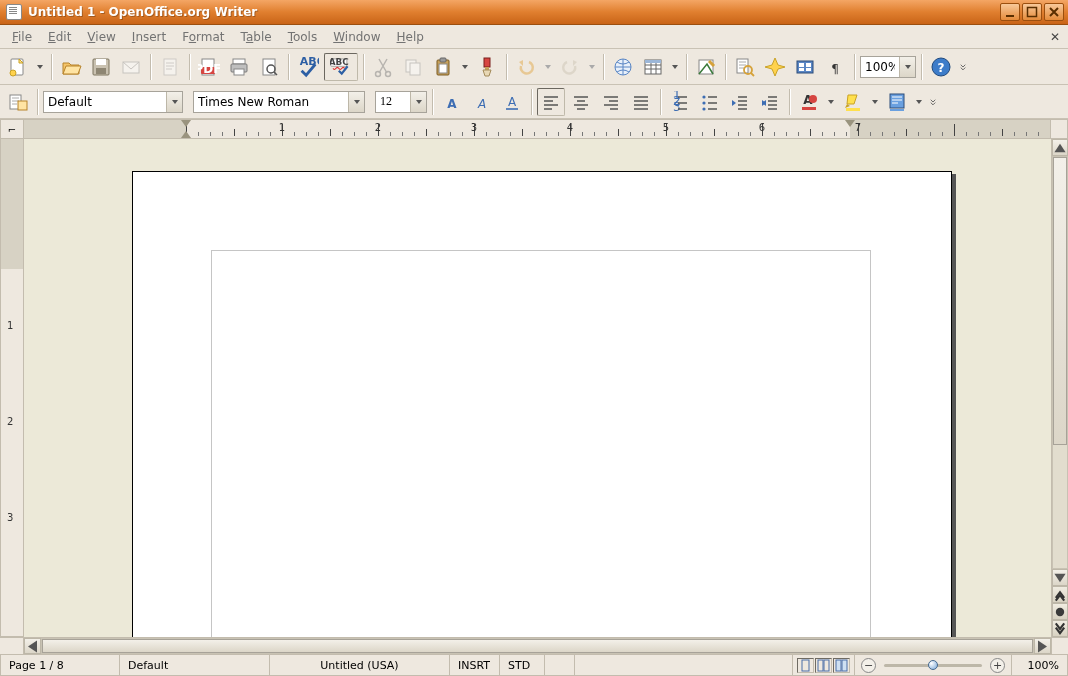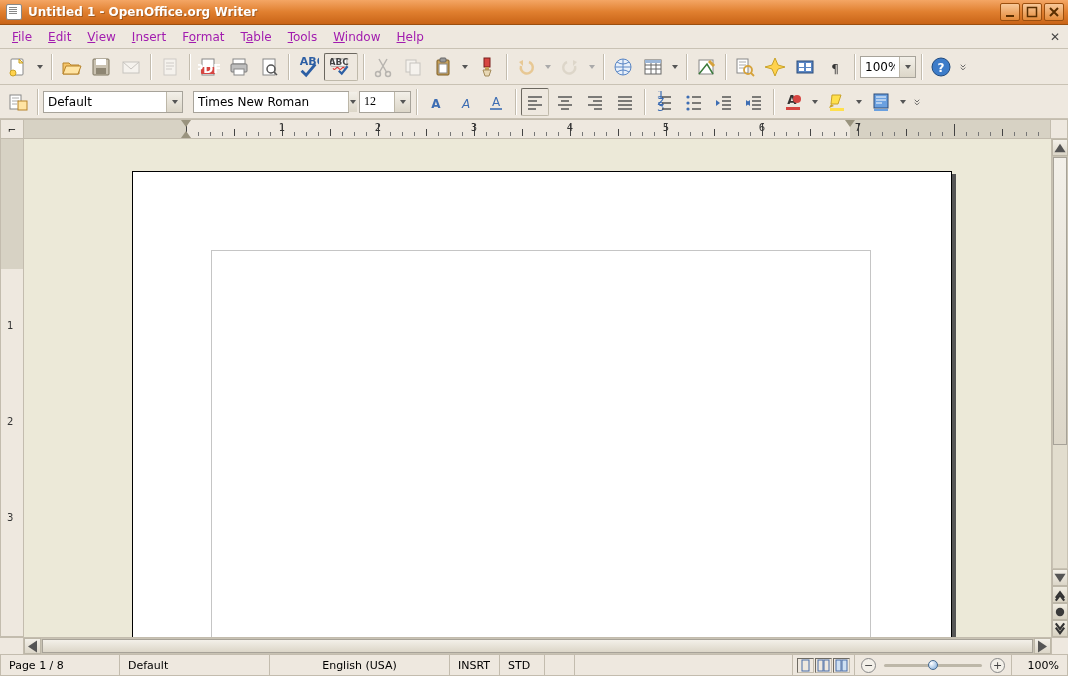--- a/index.html
+++ b/index.html
@@ -8,21 +8,21 @@
 
 .titlebar { height:25px; background:linear-gradient(to bottom,#f4a665 0%,#e07f2f 50%,#c96417 100%); display:flex; align-items:center; color:#fff; font-weight:bold; padding:0 4px; border-bottom:1px solid #9b4f0f; }
 .titlebar .app-icon { width:16px; height:16px; margin:0 6px 0 2px; background:#fff; border:1px solid #888; border-radius:2px; position:relative; }
 .titlebar .app-icon:before{content:"";position:absolute;top:2px;left:2px;width:8px;height:1px;background:#888;box-shadow:0 2px 0 #888,0 4px 0 #888,0 6px 0 #888;}
 .titlebar .title { flex:1; text-align:left; text-shadow:1px 1px 0 rgba(0,0,0,.25);}
 .titlebar .winbtn { width:20px; height:18px; margin-left:2px; background:linear-gradient(#f8c89a,#e58b3a); border:1px solid #9b4f0f; border-radius:2px; display:flex; align-items:center; justify-content:center; color:#5a2e00;}
 .titlebar .winbtn svg { width:14px; height:14px; }
 
 
 .menubar { height:24px; background:#eee8df; border-bottom:1px solid #c9c2b4; display:flex; align-items:center; padding:0 4px; }
-.menubar .menu { padding:3px 8px; color:#a21caf; }
+.menubar .menu { padding:3px 8px; color:#737373; }
 .menubar .menu u{ text-decoration:underline; }
 .menubar .closebtn { margin-left:auto; width:18px; display:flex; justify-content:center; color:#444; font-weight:bold; }
 
 
 .toolbar { height:36px; background:#eee8df; border-bottom:1px solid #c9c2b4; display:flex; align-items:center; padding:2px 4px; gap:2px; }
 .toolbar.format { height:34px; }
 .sep { width:1px; height:26px; background:#c3bcae; margin:0 3px; box-shadow:1px 0 0 #fff; }
 .tbtn { width:28px; height:28px; display:flex; align-items:center; justify-content:center; border:1px solid transparent; border-radius:2px; position:relative; }
 .tbtn svg { width:22px; height:22px; }
 .tbtn.disabled { opacity:.45; }
@@ -339,21 +339,21 @@
   <div class="sep"></div>
   <div class="combo" style="width:140px">
     <input style="width: 122px;" value="Default">
     <div class="drop">
         <svg viewBox="0 0 8 8">
           <path d="M1 2 L4 6 L7 2Z" fill="#555"></path>
         </svg>
       </div>
   </div>
   <div style="width:6px"></div>
-  <div class="combo" style="width:156px">
+  <div class="combo" style="width:172px">
     <input style="width: 154px;" value="Times New Roman">
     <div class="drop">
         <svg viewBox="0 0 8 8">
           <path d="M1 2 L4 6 L7 2Z" fill="#555"></path>
         </svg>
       </div>
   </div>
   <div style="width:6px"></div>
   <div class="combo" style="width:52px">
     <input style="width: 34px; font-family: Liberation Serif, serif;" value="12">
@@ -631,21 +631,21 @@
           <path d="M2 1 L8 5 L2 9 Z" fill="#555"></path>
         </svg>
       </div>
     <div style="width:17px;border-left:1px solid #c3bcae"></div>
   </div>
 </div>
 
 <div class="status">
   <div class="cell" style="width:120px">Page 1 / 8</div>
   <div class="cell" style="width:150px">Default</div>
-  <div class="cell" style="width:180px;justify-content:center">English (USA)</div>
+  <div class="cell" style="width:180px;justify-content:center">Untitled (USA)</div>
   <div class="cell" style="width:50px">INSRT</div>
   <div class="cell" style="width:45px">STD</div>
   <div class="cell" style="width:30px"></div>
   <div class="cell" style="flex:1"></div>
   <div class="cell" style="padding:0 4px;gap:1px">
     <div class="viewbtn">
         <svg width="11" height="13">
           <rect x="2" y="1" width="7" height="11" fill="none" stroke="#4b6ea8"></rect>
         </svg>
       </div>

